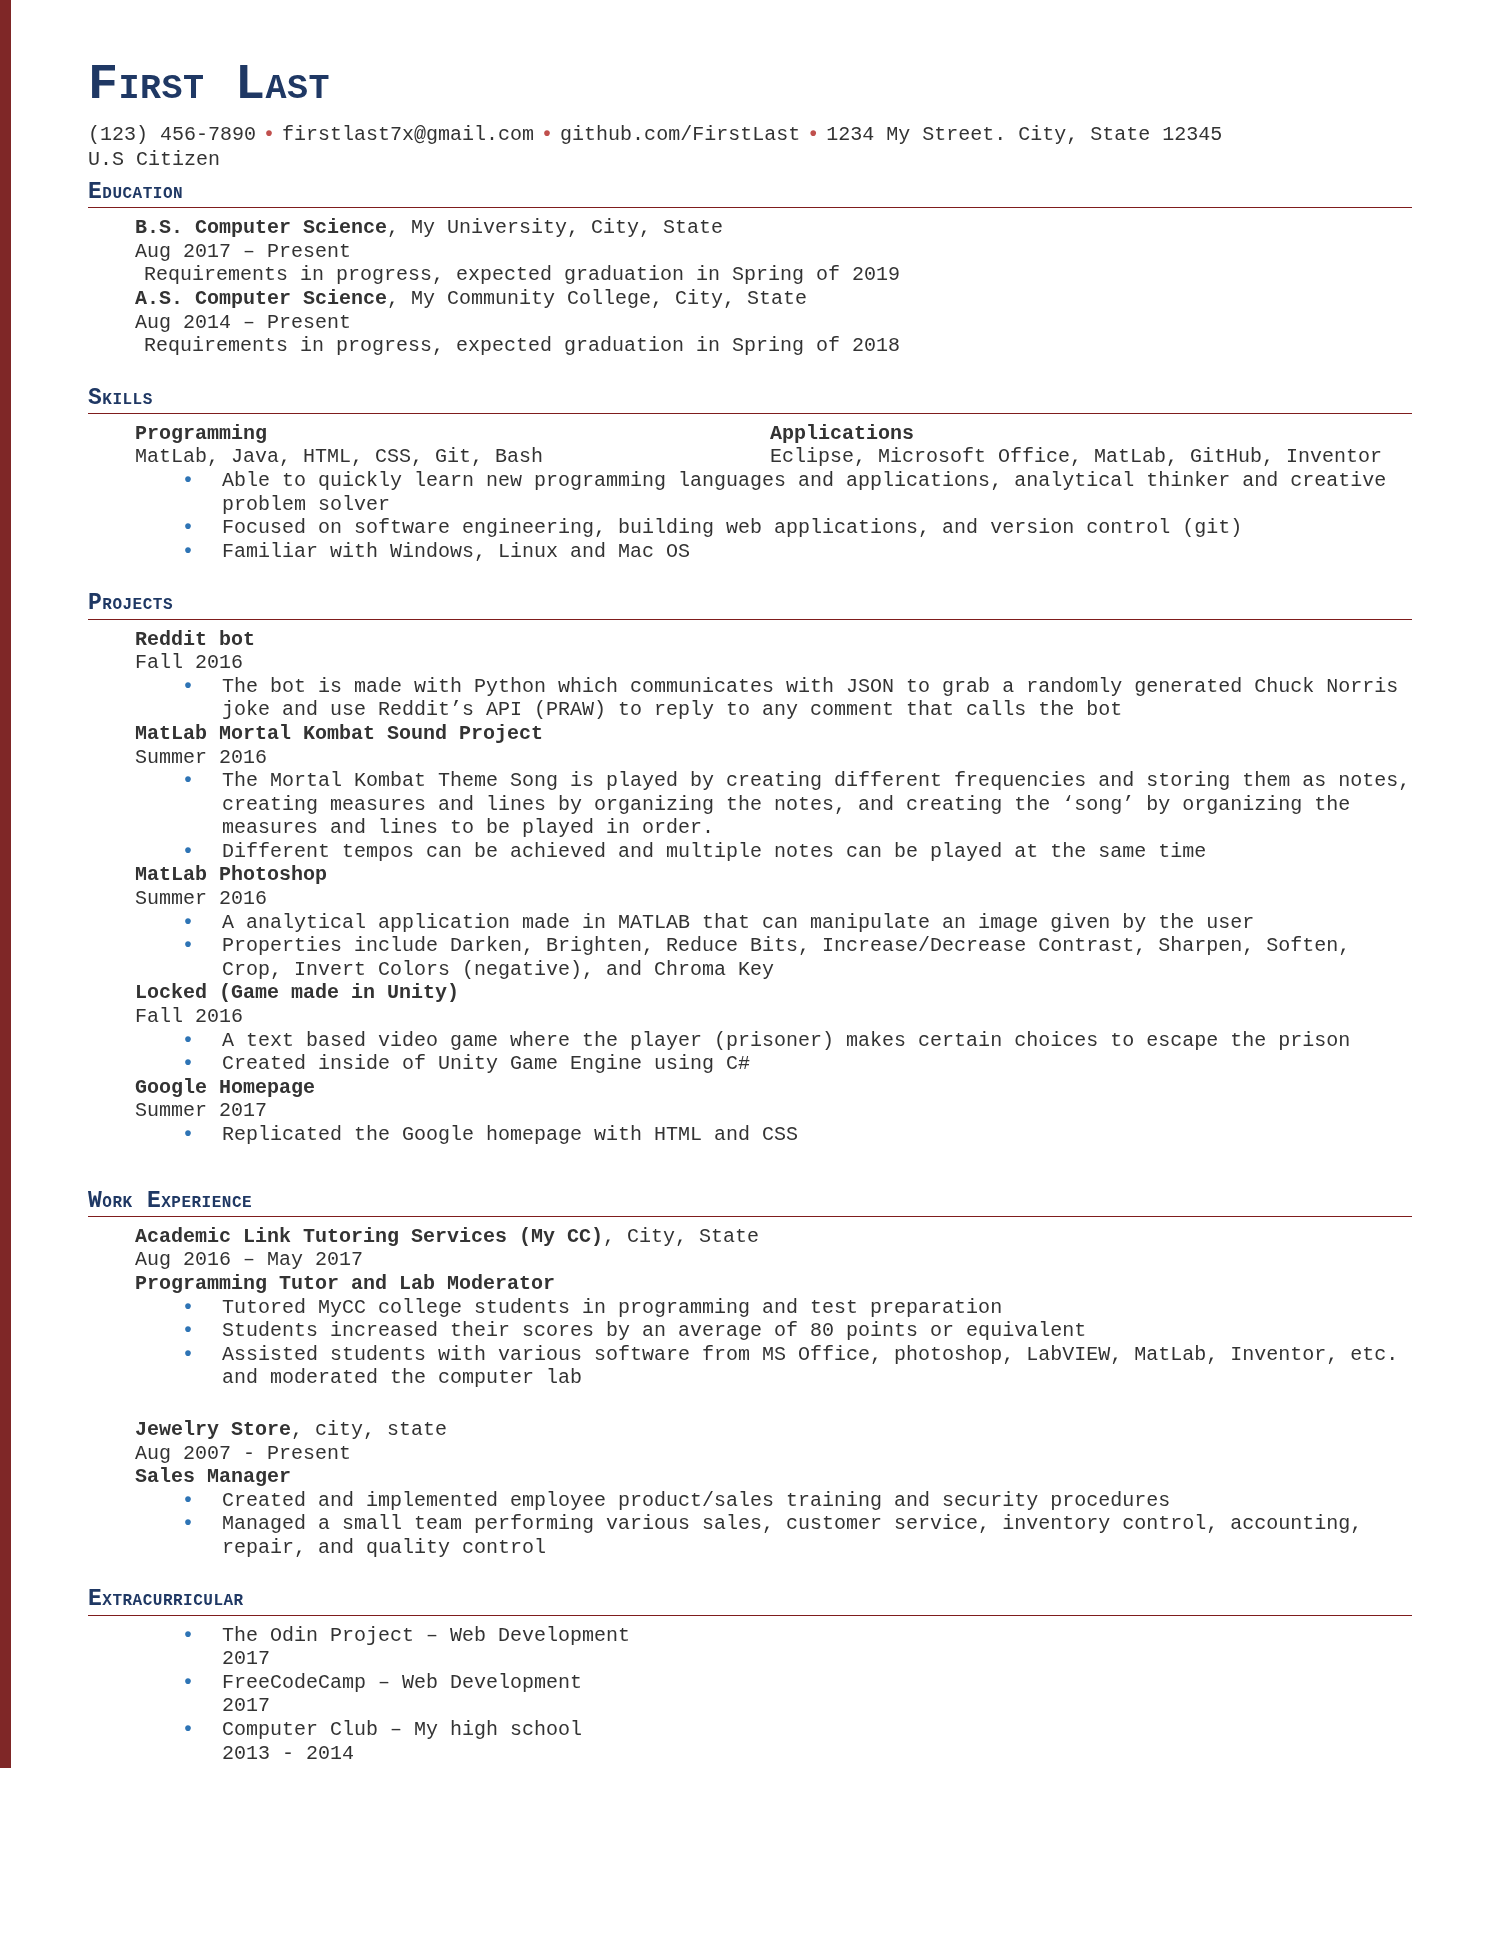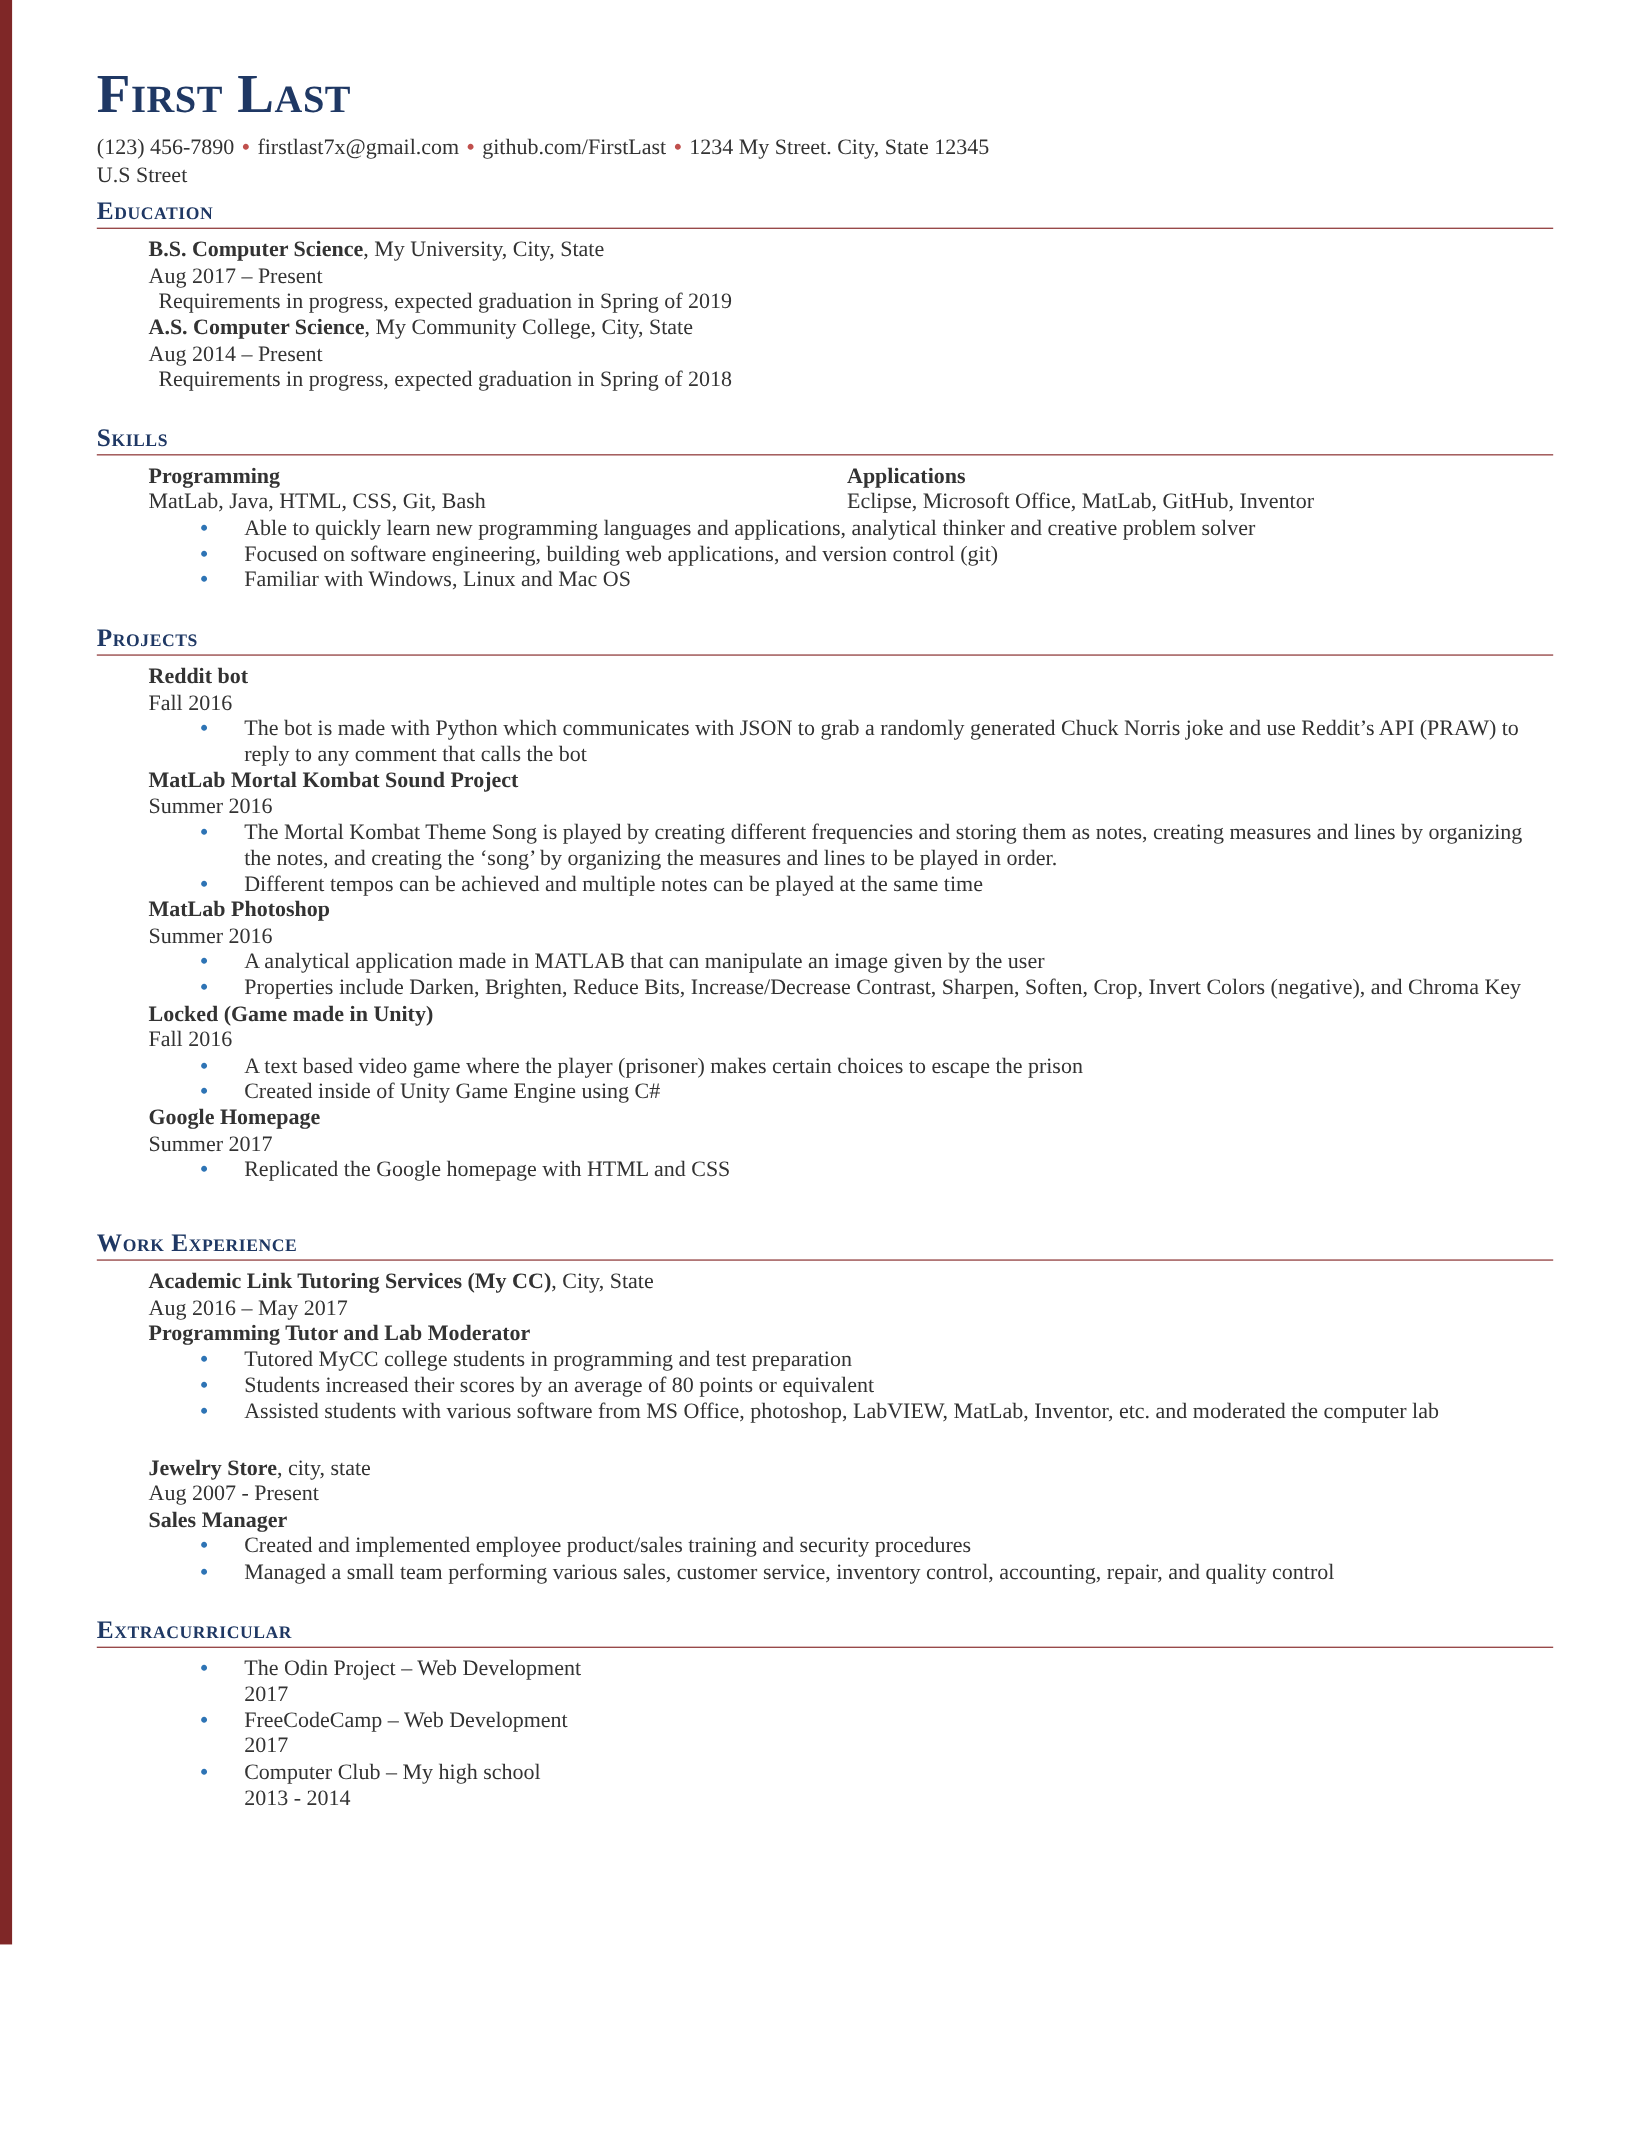--- a/index.html
+++ b/index.html
@@ -1,21 +1,21 @@
 <!DOCTYPE html>
 <html><head>
 <meta charset="utf-8">
 <style>
   html, body { margin: 0; padding: 0; background: #ffffff; }
   .page {
     position: relative;
     width: 1500px;
     height: 1768px;
     background: #ffffff;
-    font-family: Liberation Serif, serif;
+    font-family: Liberation Mono, monospace;
     font-size: 20px;
     line-height: 1.18;
     color: #333333;
     overflow: hidden;
   }
   .stripe {
     position: absolute;
     left: 0; top: 0;
     width: 11px; height: 100%;
     background: #7f2727;
@@ -89,21 +89,21 @@
 
 <div class="page">
   <div class="stripe"></div>
   <div class="content">
 
     <h1 class="name">First Last</h1>
 
     <div class="contact">
       <span>(123) 456-7890</span><span class="dot">•</span><span>firstlast7x@gmail.com</span><span class="dot">•</span><span>github.com/FirstLast</span><span class="dot">•</span><span>1234 My Street. City, State 12345</span>
     </div>
-    <div class="contact">U.S Street</div>
+    <div class="contact">U.S Citizen</div>
 
     <h2 class="sec first">Education</h2>
     <section>
       <div class="row">
         <div class="left"><span class="b">B.S. Computer Science</span><span>, My University, City, State</span></div>
         <div class="date edu">Aug 2017 – Present</div>
       </div>
       <div class="detail">Requirements in progress, expected graduation in Spring of 2019</div>
 
       <div class="row">

